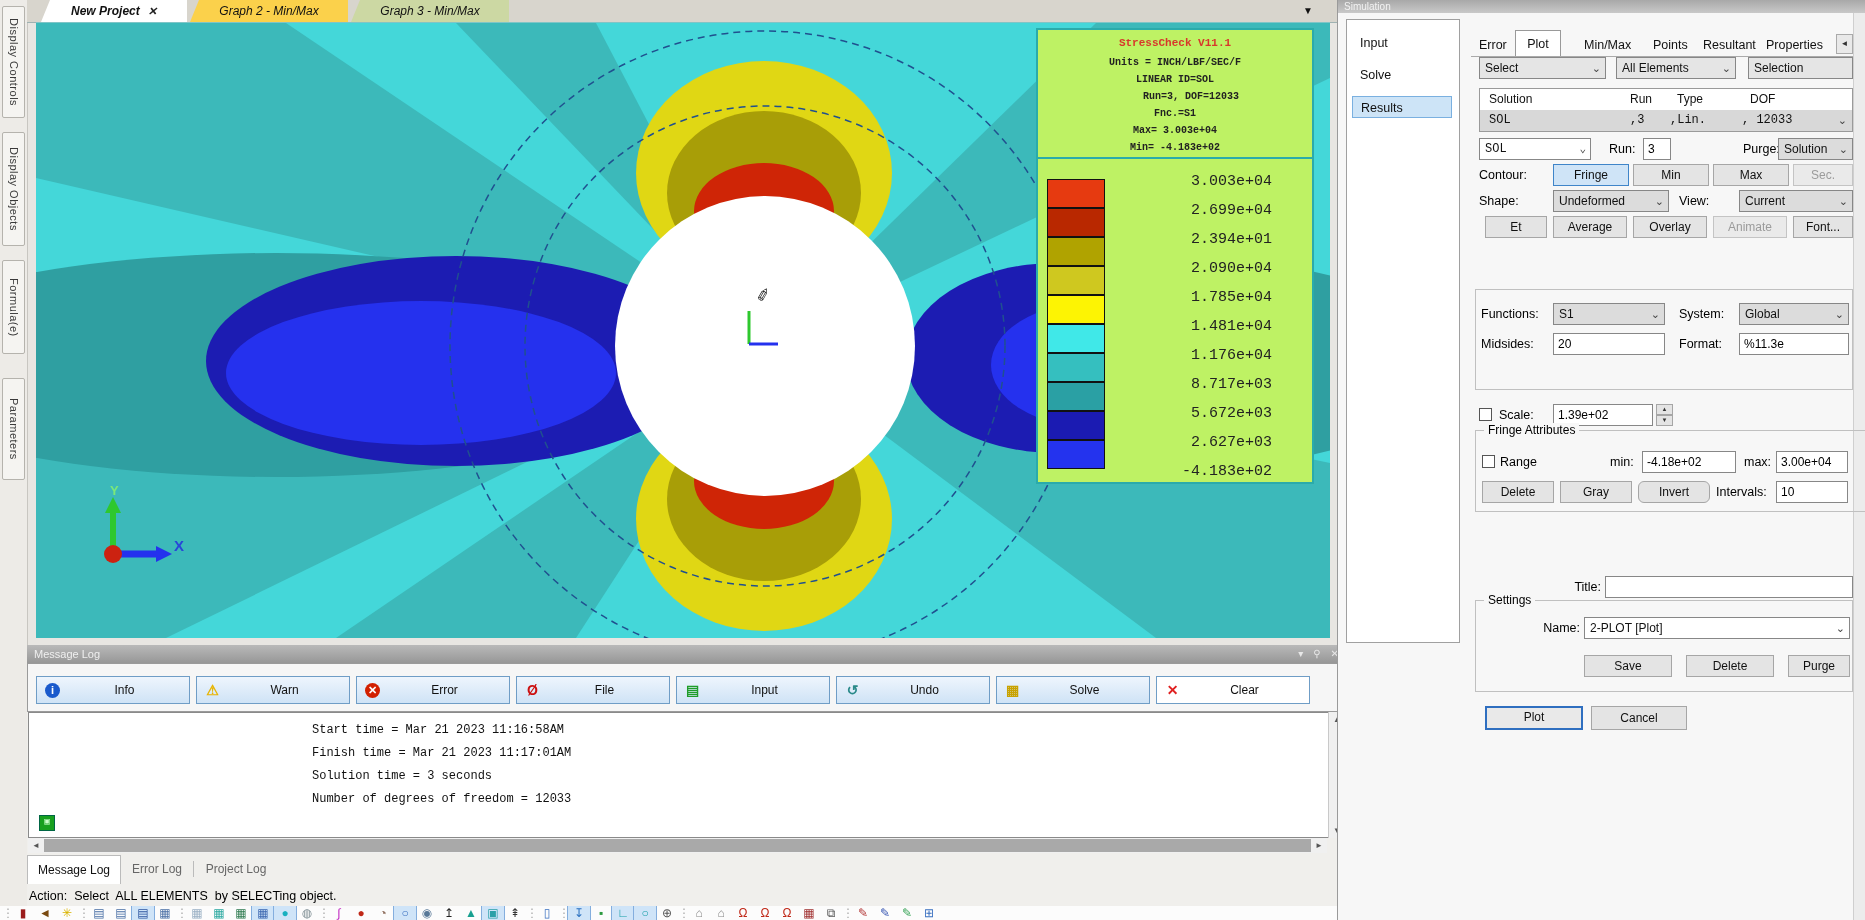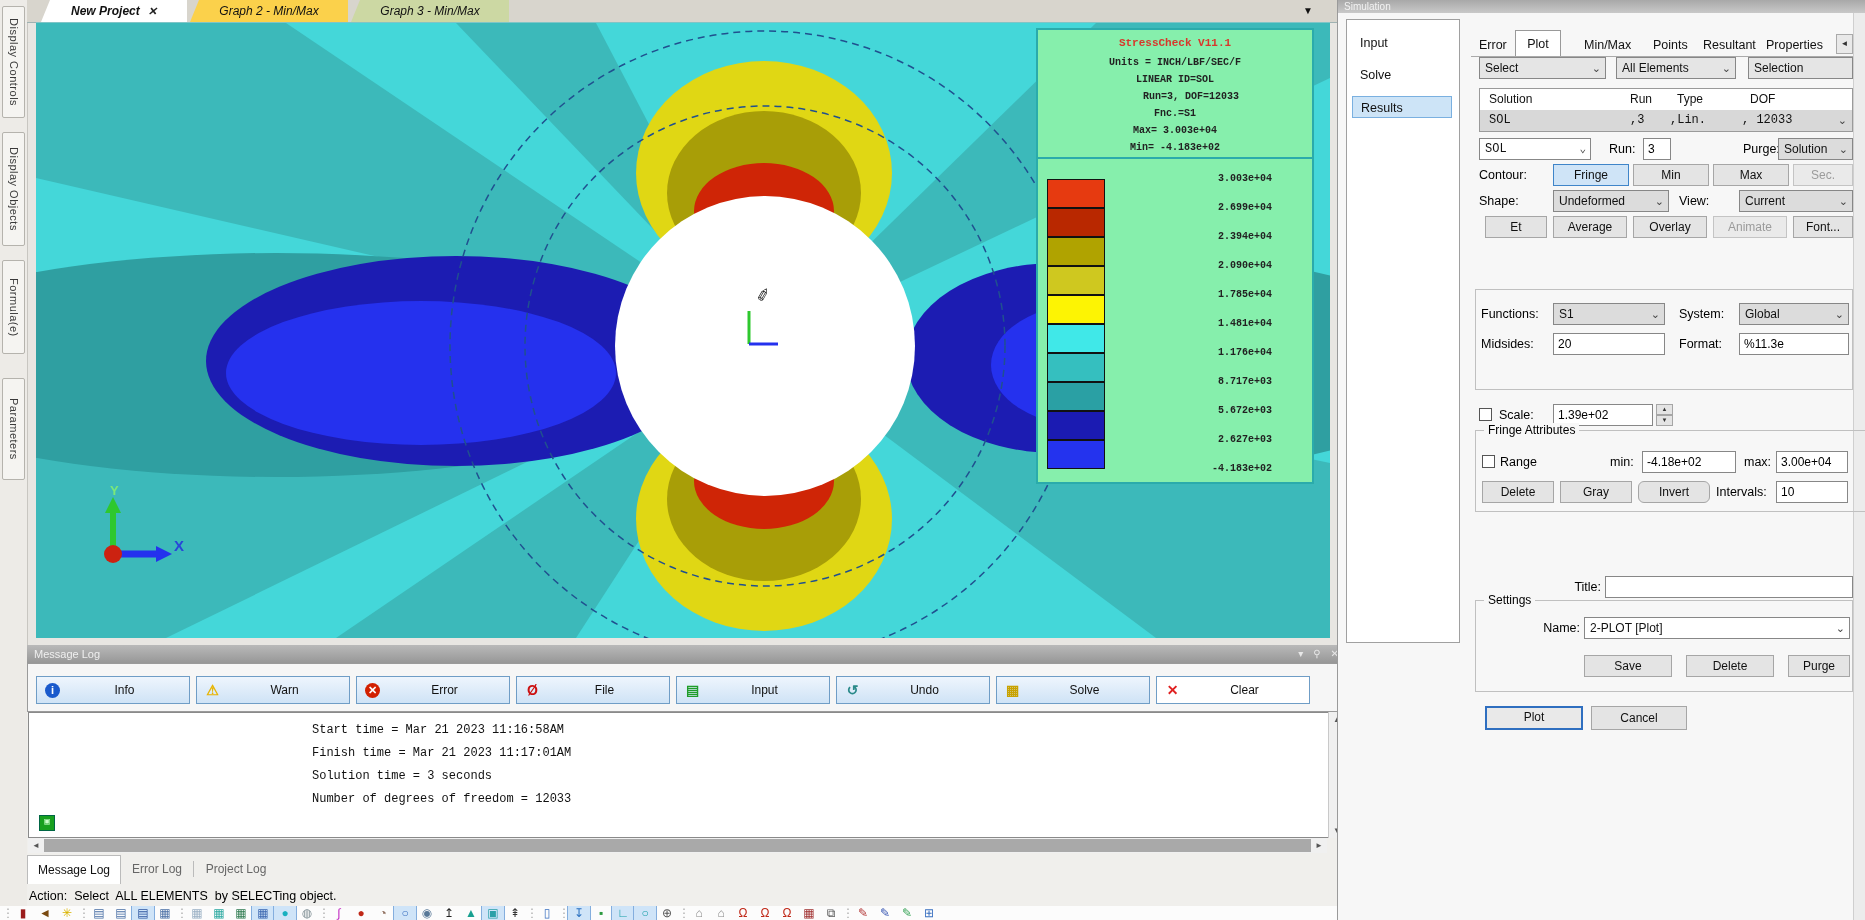--- a/index.html
+++ b/index.html
@@ -18,27 +18,27 @@
         font-size:12px;clip-path:polygon(9px 0,100% 0,100% 100%,0 100%);font-style:italic;}
   .ttab.active{background:#ffffff;font-weight:bold;}
   .ttab .x{font-size:11px;color:#222;font-weight:bold;}
   .tab-dd{position:absolute;top:5px;font-size:10px;color:#111;}
 
   
   .viewport{position:absolute;left:36px;top:22px;width:1294px;height:615px;background:#44d7d9;border-top:1px solid #7fc5c7;}
   .viewport svg{position:absolute;left:0;top:0;}
 
   
-  .legend{position:absolute;left:1000px;top:5px;width:274px;height:452px;background:#86efac;border:2px solid #2aabab;
+  .legend{position:absolute;left:1000px;top:5px;width:274px;height:452px;background:#bef264;border:2px solid #2aabab;
           font-family:"Liberation Mono","DejaVu Sans Mono",monospace;}
   .leg-title{position:absolute;top:7px;left:0;right:0;text-align:center;color:#d8372b;font-weight:bold;font-size:11px;}
   .leg-line{position:absolute;left:0;right:0;text-align:center;color:#222;font-weight:bold;font-size:10px;}
   .leg-sep{position:absolute;left:0;right:0;top:127px;height:2px;background:#2aabab;}
   .leg-sw{position:absolute;left:9px;width:58px;height:29px;border:1px solid #111;box-sizing:border-box;}
-  .leg-lab{position:absolute;left:118px;width:116px;text-align:right;font-size:10px;font-weight:bold;color:#222;}
+  .leg-lab{position:absolute;left:118px;width:116px;text-align:right;font-size:15px;font-weight:normal;color:#222;}
 
   
   .msgpanel{position:absolute;left:27px;top:645px;width:1318px;height:261px;background:#f0efec;}
   .ml-titlebar{position:absolute;left:0;top:0;right:0;height:18px;background:linear-gradient(#b9b9b9,#979797);
                color:#efefef;font-size:11px;line-height:18px;padding-left:7px;box-sizing:border-box;}
   .ml-ticons{position:absolute;right:6px;top:0;height:18px;display:flex;gap:10px;align-items:center;color:#e8e8e8;font-size:10px;}
   .ml-toolbar{position:absolute;left:0;top:18px;right:0;height:49px;background:#f6f6f6;border:1px solid #9a9a9a;box-sizing:border-box;}
   .ml-btn{position:absolute;top:12px;height:28px;width:154px;background:linear-gradient(#eef5fd,#cfe3f6);
           border:1px solid #6f9dc6;display:flex;align-items:center;box-sizing:border-box;font-size:12px;}
   .ml-btn .lab{flex:1;text-align:center;}
@@ -195,21 +195,21 @@
       <div class="leg-sw" style="top: 207px; background: rgb(176, 163, 0);"></div>
       <div class="leg-sw" style="top: 236px; background: rgb(207, 200, 31);"></div>
       <div class="leg-sw" style="top: 265px; background: rgb(253, 244, 3);"></div>
       <div class="leg-sw" style="top: 294px; background: rgb(64, 232, 232);"></div>
       <div class="leg-sw" style="top: 323px; background: rgb(53, 191, 191);"></div>
       <div class="leg-sw" style="top: 352px; background: rgb(42, 160, 164);"></div>
       <div class="leg-sw" style="top: 381px; background: rgb(27, 27, 178);"></div>
       <div class="leg-sw" style="top: 410px; background: rgb(36, 51, 238);"></div>
       <div class="leg-lab" style="top:143px;">3.003e+04</div>
       <div class="leg-lab" style="top:172px;">2.699e+04</div>
-      <div class="leg-lab" style="top:201px;">2.394e+04</div>
+      <div class="leg-lab" style="top:201px;">2.394e+01</div>
       <div class="leg-lab" style="top:230px;">2.090e+04</div>
       <div class="leg-lab" style="top:259px;">1.785e+04</div>
       <div class="leg-lab" style="top:288px;">1.481e+04</div>
       <div class="leg-lab" style="top:317px;">1.176e+04</div>
       <div class="leg-lab" style="top:346px;">8.717e+03</div>
       <div class="leg-lab" style="top:375px;">5.672e+03</div>
       <div class="leg-lab" style="top:404px;">2.627e+03</div>
       <div class="leg-lab" style="top:433px;">-4.183e+02</div>
     </div>
   </div>

